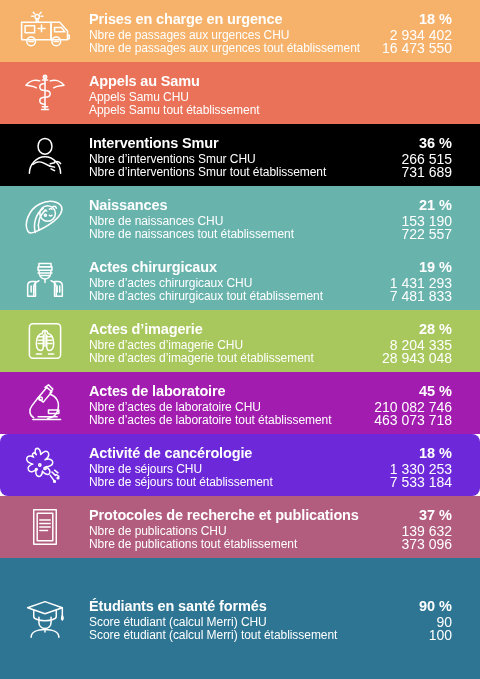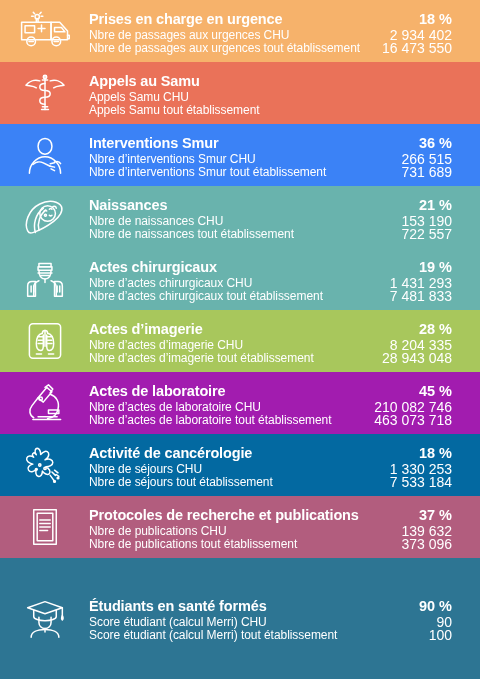--- a/index.html
+++ b/index.html
@@ -151,21 +151,21 @@
           <path d="M26 41h8"></path>
           <path d="M27 38h6"></path>
         </svg>
       </div>
       <div class="text-cell">
         <div class="title">Appels au Samu</div>
         <div class="sub">Appels Samu CHU</div>
         <div class="sub">Appels Samu tout établissement</div>
       </div>
     </div>
-    <div class="band" style="background: #3b82f6;">
+    <div class="band" style="background: #000000;">
       <div class="icon-cell">
         <svg viewBox="0 0 60 44">
           <path d="M30 3c-5 0-8 4-8 9s3 9 8 9 8-4 8-9-3-9-8-9z"></path>
           <path d="M12 43c0-10 8-19 18-19s18 9 18 19"></path>
           <path d="M16 33c3-3 8-4 12-2l8 4"></path>
           <path d="M36 35l5 1M36 32l5-1M37 38l4 2"></path>
           <path d="M41 30c3-1 6 0 7 2"></path>
         </svg>
       </div>
       <div class="text-cell">
@@ -271,21 +271,21 @@
         <div class="title">Actes de laboratoire</div>
         <div class="sub">Nbre d’actes de laboratoire CHU</div>
         <div class="sub">Nbre d’actes de laboratoire tout établissement</div>
       </div>
       <div class="val-cell">
         <div class="pct">45 %</div>
         <div class="num">210 082 746</div>
         <div class="num">463 073 718</div>
       </div>
     </div>
-    <div class="band" style="background: #0369a1;">
+    <div class="band" style="background: #6d28d9; border-radius: 8px;">
       <div class="icon-cell">
         <svg viewBox="0 0 60 44">
           <path d="M20 10c-3-4-1-8 2-7 2 1 3 4 3 7 3-4 7-5 9-2 1 3-1 6-4 8 5-2 9 0 9 3s-4 5-8 5c4 2 6 6 4 8s-6 0-8-3c0 4-2 7-5 6s-3-5-2-8c-3 3-7 4-9 1s1-6 5-7c-5-1-8-4-7-7s5-3 8-1c-2-2-2-4 0-5 1 0 2 1 3 2z"></path>
           <circle cx="24" cy="22" r="1.3"></circle>
           <circle cx="30" cy="26" r="1.3"></circle>
           <circle cx="20" cy="27" r="1.1"></circle>
           <path d="M38 30l4 4M41 28l4 3M36 34l3 4M43 33l3 2M39 38l2 3"></path>
           <circle cx="45" cy="37" r="1"></circle>
           <circle cx="41" cy="41" r="1"></circle>
         </svg>

